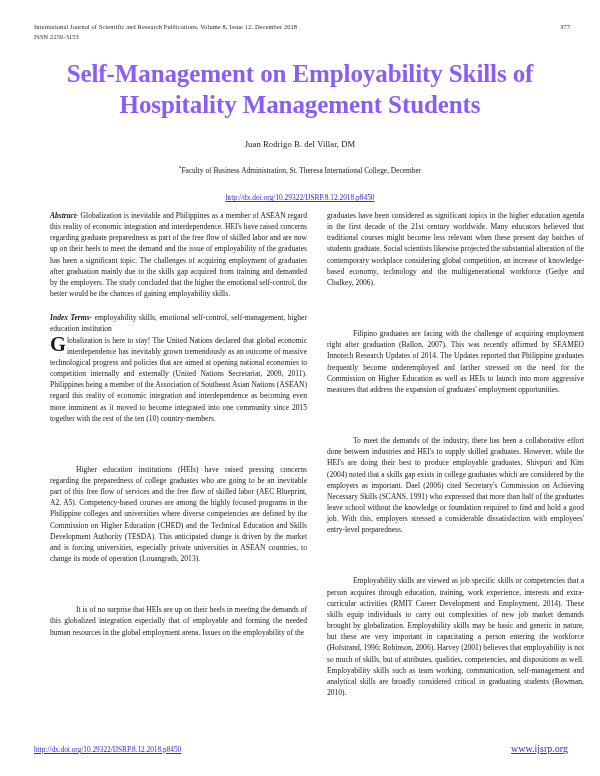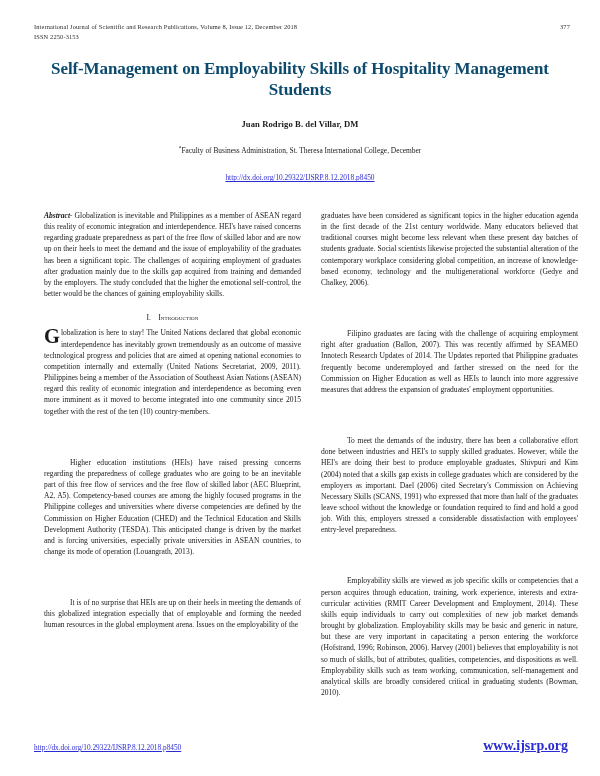--- a/index.html
+++ b/index.html
@@ -46,31 +46,31 @@
 
   
   .title-block {
     position: absolute;
     top: 58px;
     left: 42px;
     right: 42px;
     text-align: center;
   }
   .paper-title {
-    font-size: 17px;
+    font-size: 25px;
     font-weight: bold;
     line-height: 1.24;
     margin: 0;
     letter-spacing: -0.1px;
-    color: #0c4a6e;
+    color: #8b5cf6;
   }
   .author {
     margin-top: 19px;
     font-size: 8.6px;
-    font-weight: bold;
+    font-weight: normal;
     letter-spacing: 0.01em;
   }
   .affiliation {
     margin-top: 16px;
     font-size: 7.4px;
     line-height: 1.45;
   }
   .affiliation .sup {
     font-size: 5.2px;
     vertical-align: super;
@@ -87,21 +87,21 @@
   .doi-link {
     color: #2b2bd4;
     text-decoration: underline;
     cursor: pointer;
   }
 
   
   .columns {
     position: absolute;
     top: 210px;
-    left: 44px;
+    left: 50px;
     width: 534px;
     height: 510px;
     display: flex;
     gap: 20px;
   }
   .col {
     width: 257px;
     font-size: 7.55px;
     line-height: 1.48;
     text-align: justify;
@@ -150,21 +150,21 @@
     display: flex;
     justify-content: space-between;
     align-items: baseline;
     font-size: 7.3px;
   }
   .footer a, .footer span.link {
     color: #2b2bd4;
     text-decoration: underline;
     cursor: pointer;
   }
-  .footer .site { font-weight: bold; font-size: 14px; }
+  .footer .site { font-weight: normal; font-size: 10px; }
 </style>
 </head>
 <body>
 
 <div class="page">
 
   <div class="running-head">
     <div class="rh-left">
       <span class="rh-line">International Journal of Scientific and Research Publications, Volume 8, Issue 12, December 2018</span>
       <span class="rh-line">ISSN 2250-3153</span>
@@ -181,24 +181,22 @@
     <div class="doi-block">
       <div class="doi-link">http://dx.doi.org/10.29322/IJSRP.8.12.2018.p8450</div>
     </div>
   </div>
 
   <div class="columns">
 
     <div class="col">
       <p><span class="abstract-lead">Abstract-</span><span> Globalization is inevitable and Philippines as a member of ASEAN regard this reality of economic integration and interdependence. HEI's have raised concerns regarding graduate preparedness as part of the free flow of skilled labor and are now up on their heels to meet the demand and the issue of employability of the graduates has been a significant topic. The challenges of acquiring employment of graduates after graduation mainly due to the skills gap acquired from training and demanded by the employers. The study concluded that the higher the emotional self-control, the better would be the chances of gaining employability skills.</span></p>
 
-
-      <div class="section-head">
-        <span class="numeral">I.</span><span>Introduction</span>
-      </div>
+      <p class="gap" style="margin-top:13px;"><span class="index-lead">Index Terms</span><span>- employability skills, emotional self-control, self-management, higher education institution</span></p>
+
 
       <p class="dropcap-para"><span class="dropcap">G</span><span>lobalization is here to stay! The United Nations declared that global economic interdependence has inevitably grown tremendously as an outcome of massive technological progress and policies that are aimed at opening national economies to competition internally and externally (United Nations Secretariat, 2009, 2011). Philippines being a member of the Association of Southeast Asian Nations (ASEAN) regard this reality of economic integration and interdependence as becoming even more imminent as it moved to become integrated into one community since 2015 together with the rest of the ten (10) country-members.</span></p>
 
       <p class="indent">Higher education institutions (HEIs) have raised pressing concerns regarding the preparedness of college graduates who are going to be an inevitable part of this free flow of services and the free flow of skilled labor (AEC Blueprint, A2, A5).  Competency-based courses are among the highly focused programs in the Philippine colleges and universities where diverse competencies are defined by the Commission on Higher Education (CHED) and the Technical Education and Skills Development Authority (TESDA). This anticipated change is driven by the market and is forcing universities, especially private universities in ASEAN countries, to change its mode of operation (Louangrath, 2013).</p>
 
       <p class="indent">It is of no surprise that HEIs  are up on their heels in meeting the demands of this globalized integration especially that of employable and forming the needed human resources in the global employment arena. Issues on the employability of the</p>
     </div>
 
     <div class="col">
       <p>graduates have been considered as significant topics in the higher education agenda in the first decade of the 21st century worldwide. Many educators believed that traditional courses might become less relevant when these present day batches of students graduate.  Social scientists likewise projected the substantial alteration of the contemporary workplace considering global competition, an increase of knowledge-based economy, technology and the multigenerational workforce (Gedye and Chalkey, 2006).</p>

